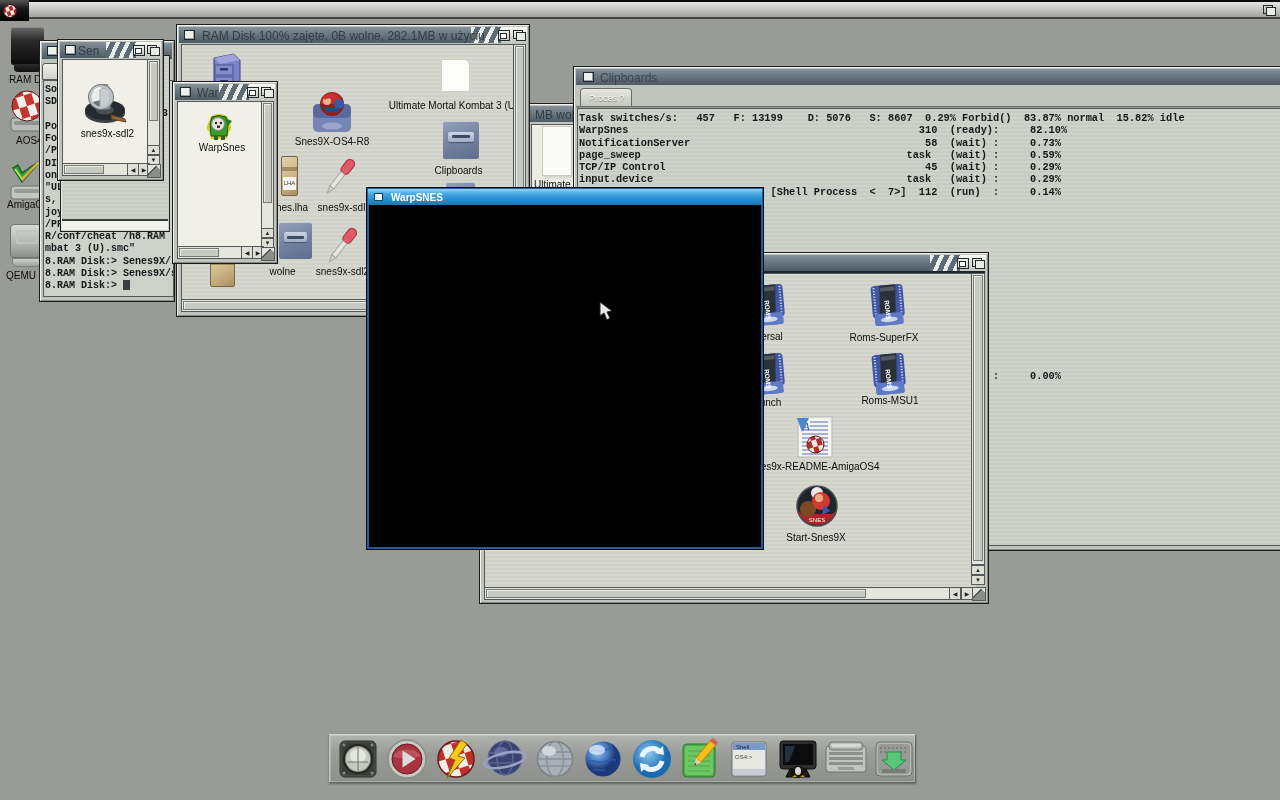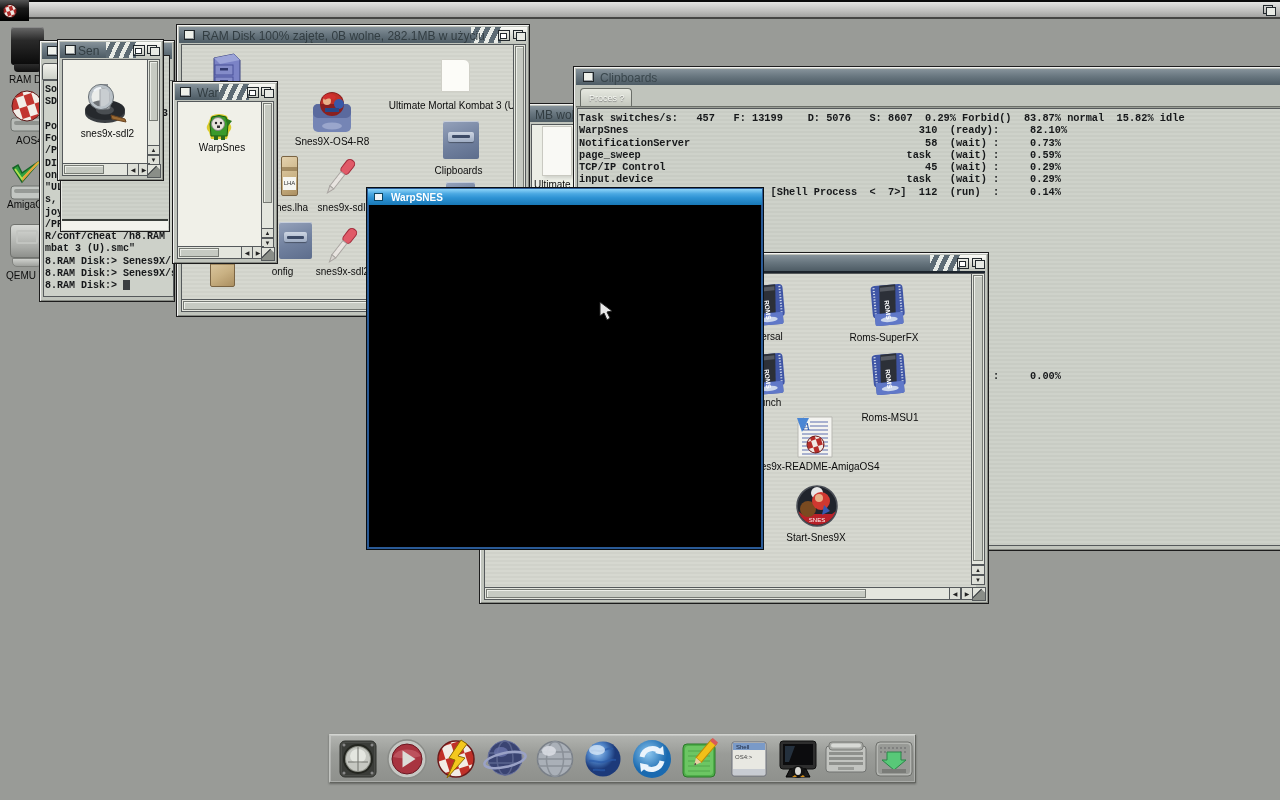--- a/index.html
+++ b/index.html
@@ -237,21 +237,21 @@
   <svg class="w" style="left:138px;top:109px" width="40" height="44" viewBox="0 0 40 44">
    <g transform="rotate(38 20 22)">
     <rect x="16" y="2" width="9" height="16" rx="4" fill="#e05a68" stroke="#a02838"></rect>
     <rect x="18" y="18" width="5" height="18" fill="#e8e4e0" stroke="#a8a4a0"></rect>
     <path d="M18 36 L23 36 L20.5 43z" fill="#d8d4d0" stroke="#a8a4a0"></path>
    </g>
   </svg>
   <div class="lbl" style="left:112px;top:157px;width:95px">snes9x-sdl</div>
 
   <div class="drawer" style="left:97px;top:177px;width:33px;height:37px"></div>
-  <div class="lbl" style="left:53px;top:221px;width:95px">onfig</div>
+  <div class="lbl" style="left:53px;top:221px;width:95px">wolne</div>
 
   <svg class="w" style="left:140px;top:178px" width="40" height="44" viewBox="0 0 40 44">
    <g transform="rotate(38 20 22)">
     <rect x="16" y="2" width="9" height="16" rx="4" fill="#e05a68" stroke="#a02838"></rect>
     <rect x="18" y="18" width="5" height="18" fill="#e8e4e0" stroke="#a8a4a0"></rect>
     <path d="M18 36 L23 36 L20.5 43z" fill="#d8d4d0" stroke="#a8a4a0"></path>
    </g>
   </svg>
   <div class="lbl" style="left:113px;top:221px;width:95px">snes9x-sdl2</div>
 
@@ -389,21 +389,21 @@
    <g transform="rotate(-5 20 22)">
     <path d="M4 6 Q4 2 8 2 L32 2 Q36 2 36 6 L36 30 Q36 34 34 34 L34 40 Q34 42 31 42 L9 42 Q6 42 6 40 L6 34 Q4 34 4 30z" fill="#3f55a5"></path>
     <path d="M6 30 L34 30 L34 41 Q34 42 31 42 L9 42 Q6 42 6 41z" fill="#6078c8"></path>
     <ellipse cx="20" cy="36.5" rx="8.5" ry="2.6" fill="#ccd7ec"></ellipse>
     <path d="M13 2 L29 2 L27 30 L11 30z" fill="#2c3038"></path>
     <path d="M13.5 4 L28 4 L27.8 8 L13.2 8z" fill="#565a62"></path>
     <text x="23" y="17.5" transform="rotate(88 20 14)" font-size="6.5" fill="#fff" font-family="Liberation Sans" font-weight="bold">ROMS</text>
     <path d="M7 4v26M33 4v26" stroke="#cfd8ea" stroke-width="2" stroke-dasharray="1.2 1.6"></path>
    </g>
   </svg>
-  <div class="lbl" style="left:340px;top:138px;width:130px">Roms-MSU1</div>
+  <div class="lbl" style="left:340px;top:121px;width:130px">Roms-MSU1</div>
 
   <svg class="w" style="left:309px;top:141px" width="42" height="44" viewBox="0 0 42 44">
    <path d="M10 2 L38 2 L38 42 L4 42 L4 8z" fill="#f4f4f0" stroke="#b8b8b2"></path>
    <path d="M10 2 L10 8 L4 8z" fill="#c8c8c2"></path>
    <g stroke="#8f9ac4" stroke-width="1.4">
           <path d="M16 7h18M16 11h18M8 15h26M8 19h26M8 23h26M8 27h26M8 31h26M8 35h26M8 39h26"></path>
         </g>
    <path d="M3 3 L15 3 L8 17z" fill="#4a86d4"></path>
    <text x="9" y="15" font-size="11" fill="#2a5ab0" font-family="Liberation Serif" font-style="italic">A</text>
    <defs>

